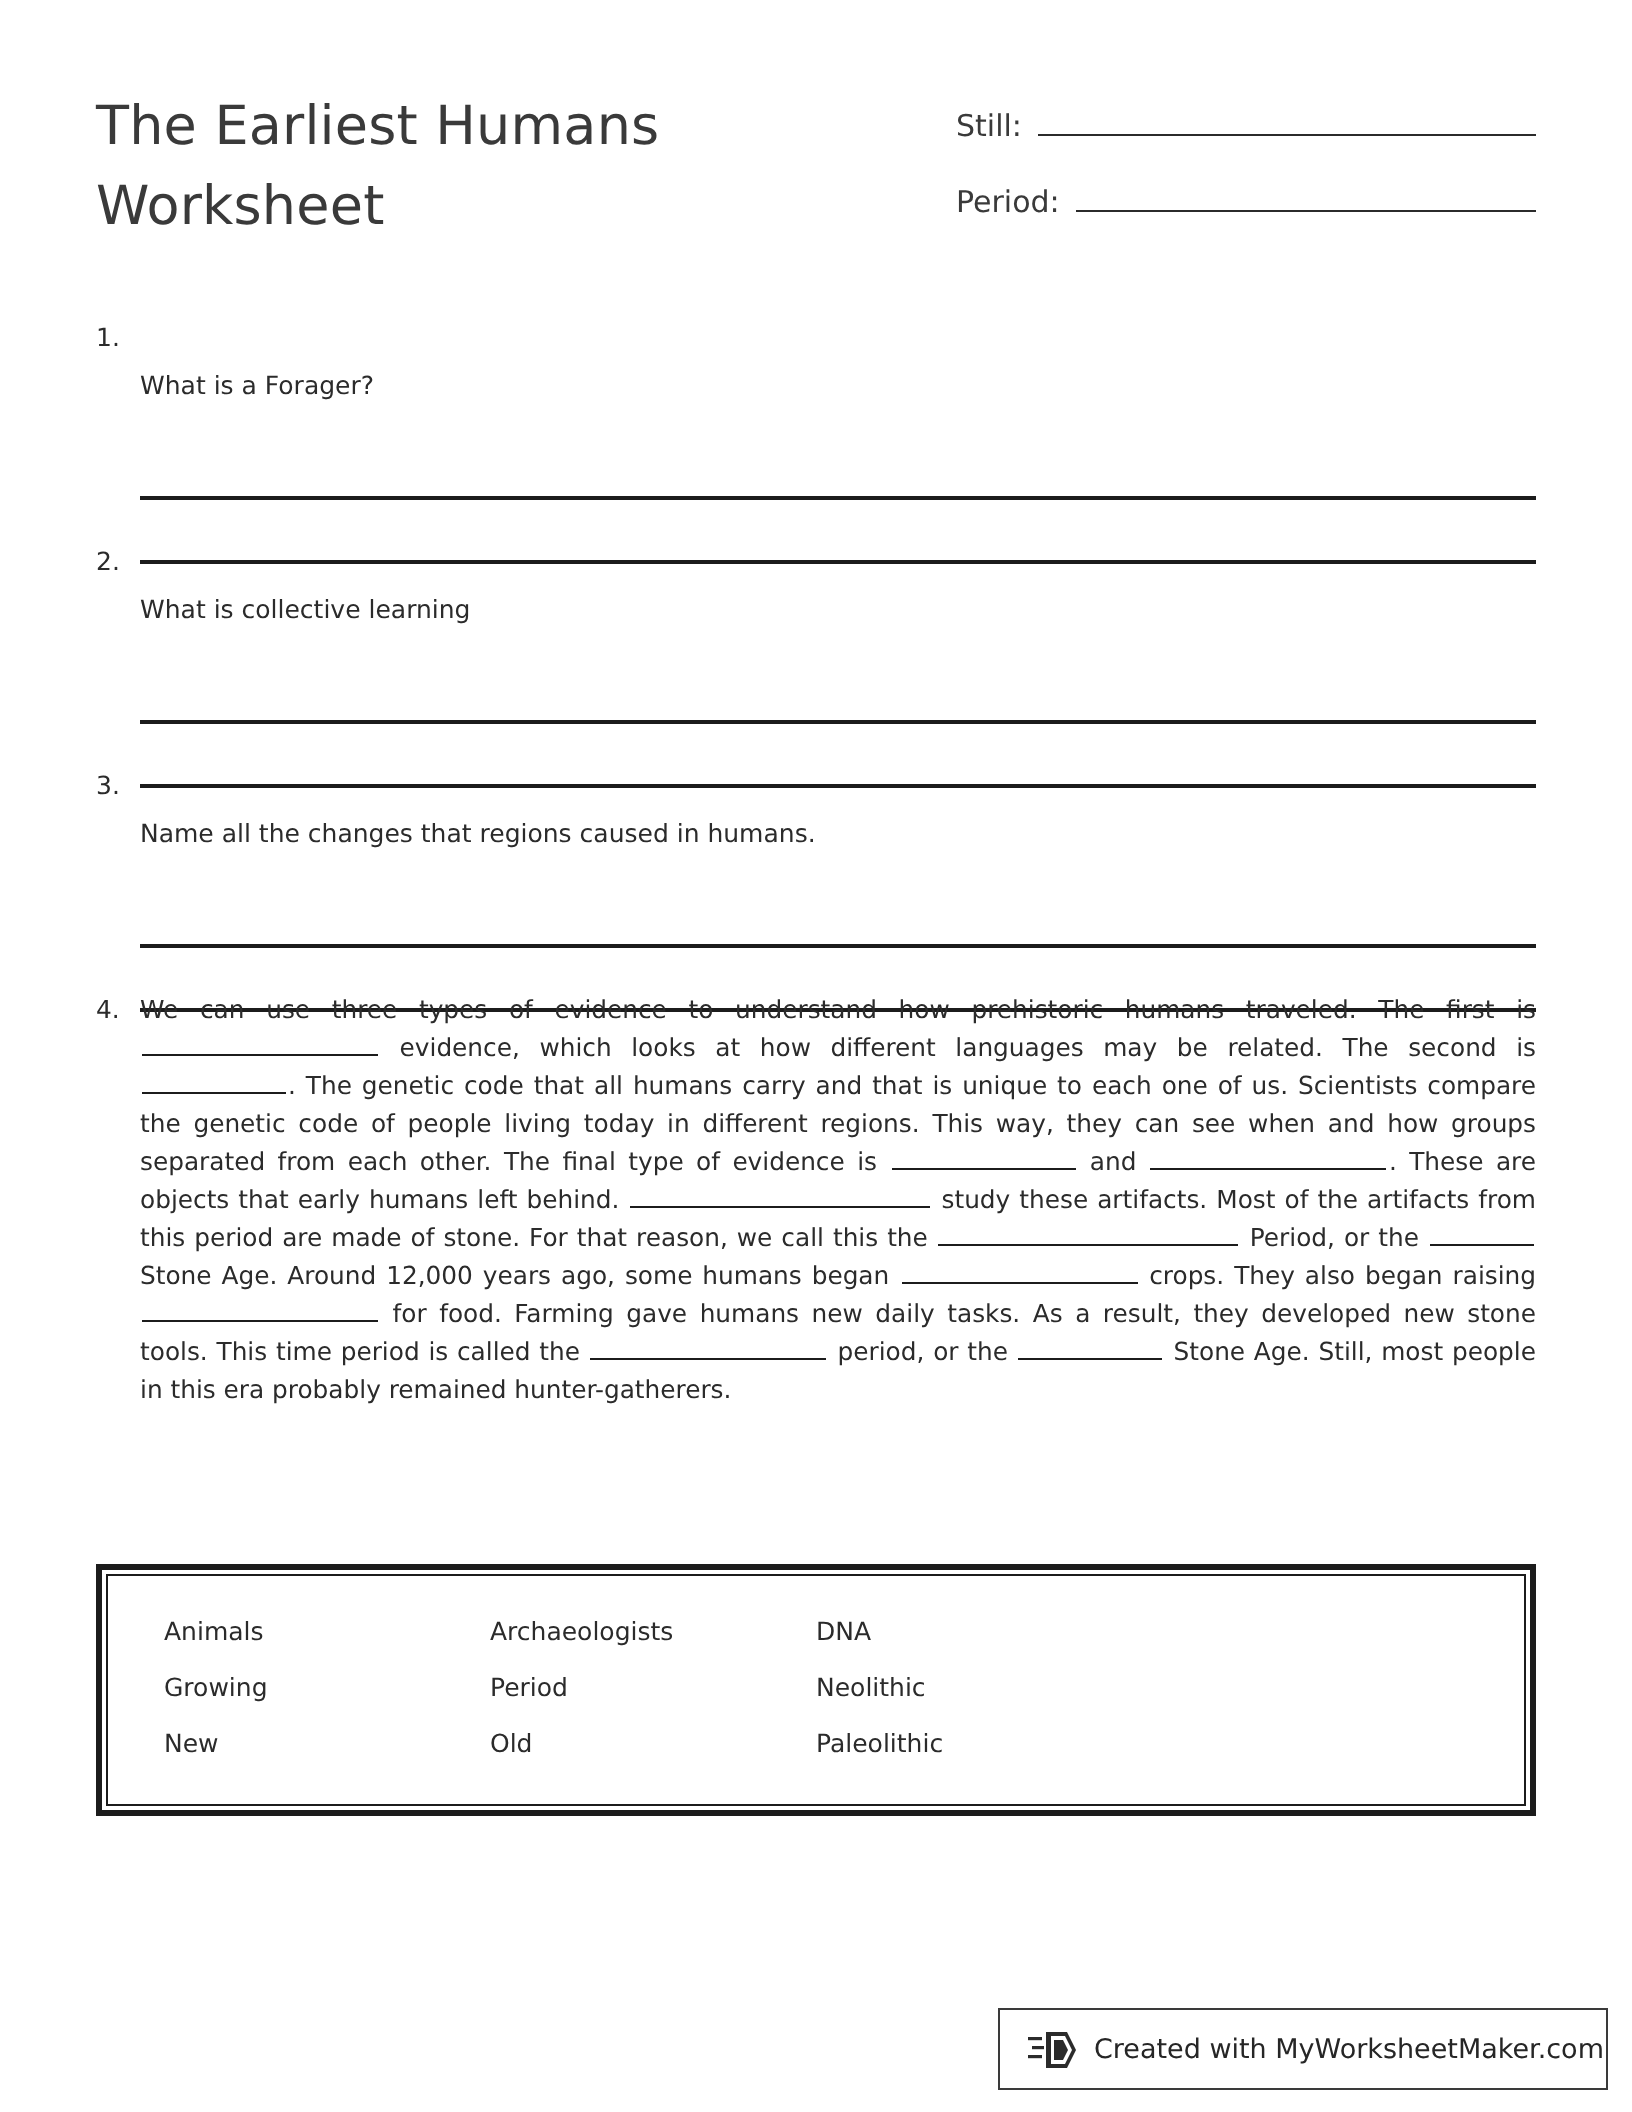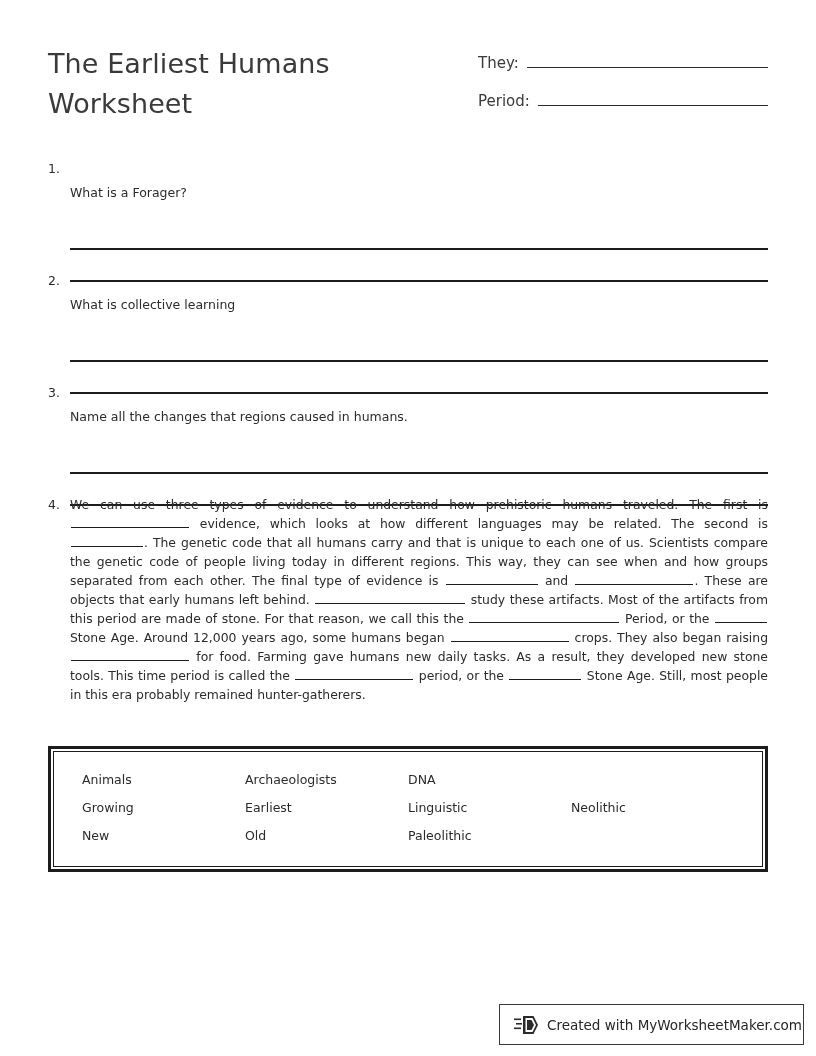--- a/index.html
+++ b/index.html
@@ -126,21 +126,21 @@
   .b-sm  { width: 72px; }
   .b-md  { width: 92px; }
   .b-lg  { width: 118px; }
   .b-xl  { width: 150px; }
 
   
   .wordbank {
     position: absolute;
     left: 48px;
     right: 48px;
-    top: 746px;
+    top: 782px;
     border: 3px solid #1c1c1c;
     padding: 2px;
     background: #ffffff;
   }
   .wordbank-inner {
     border: 1px solid #1c1c1c;
     padding: 14px 28px 16px 28px;
   }
   .wb-row {
     display: flex;
@@ -182,21 +182,21 @@
 </head>
 <body>
 
 <div class="page">
 
   <div class="header">
     <div class="title">The Earliest Humans Worksheet</div>
 
     <div class="meta">
       <div class="meta-row">
-        <span class="meta-label">They:</span>
+        <span class="meta-label">Still:</span>
         <span class="meta-line"></span>
       </div>
       <div class="meta-row">
         <span class="meta-label">Period:</span>
         <span class="meta-line"></span>
       </div>
     </div>
   </div>
 
   <div class="qblock" style="top:161px;">
@@ -239,22 +239,21 @@
 
   <div class="wordbank">
     <div class="wordbank-inner" id="word-bank-inner">
         <div class="wb-row">
           <div class="wb-cell">Animals</div>
           <div class="wb-cell">Archaeologists</div>
           <div class="wb-cell">DNA</div>
         </div>
         <div class="wb-row">
           <div class="wb-cell">Growing</div>
-          <div class="wb-cell">Earliest</div>
-          <div class="wb-cell">Linguistic</div>
+          <div class="wb-cell">Period</div>
           <div class="wb-cell">Neolithic</div>
         </div>
         <div class="wb-row">
           <div class="wb-cell">New</div>
           <div class="wb-cell">Old</div>
           <div class="wb-cell">Paleolithic</div>
           <div class="wb-cell"></div>
         </div>
       </div>
   </div>

